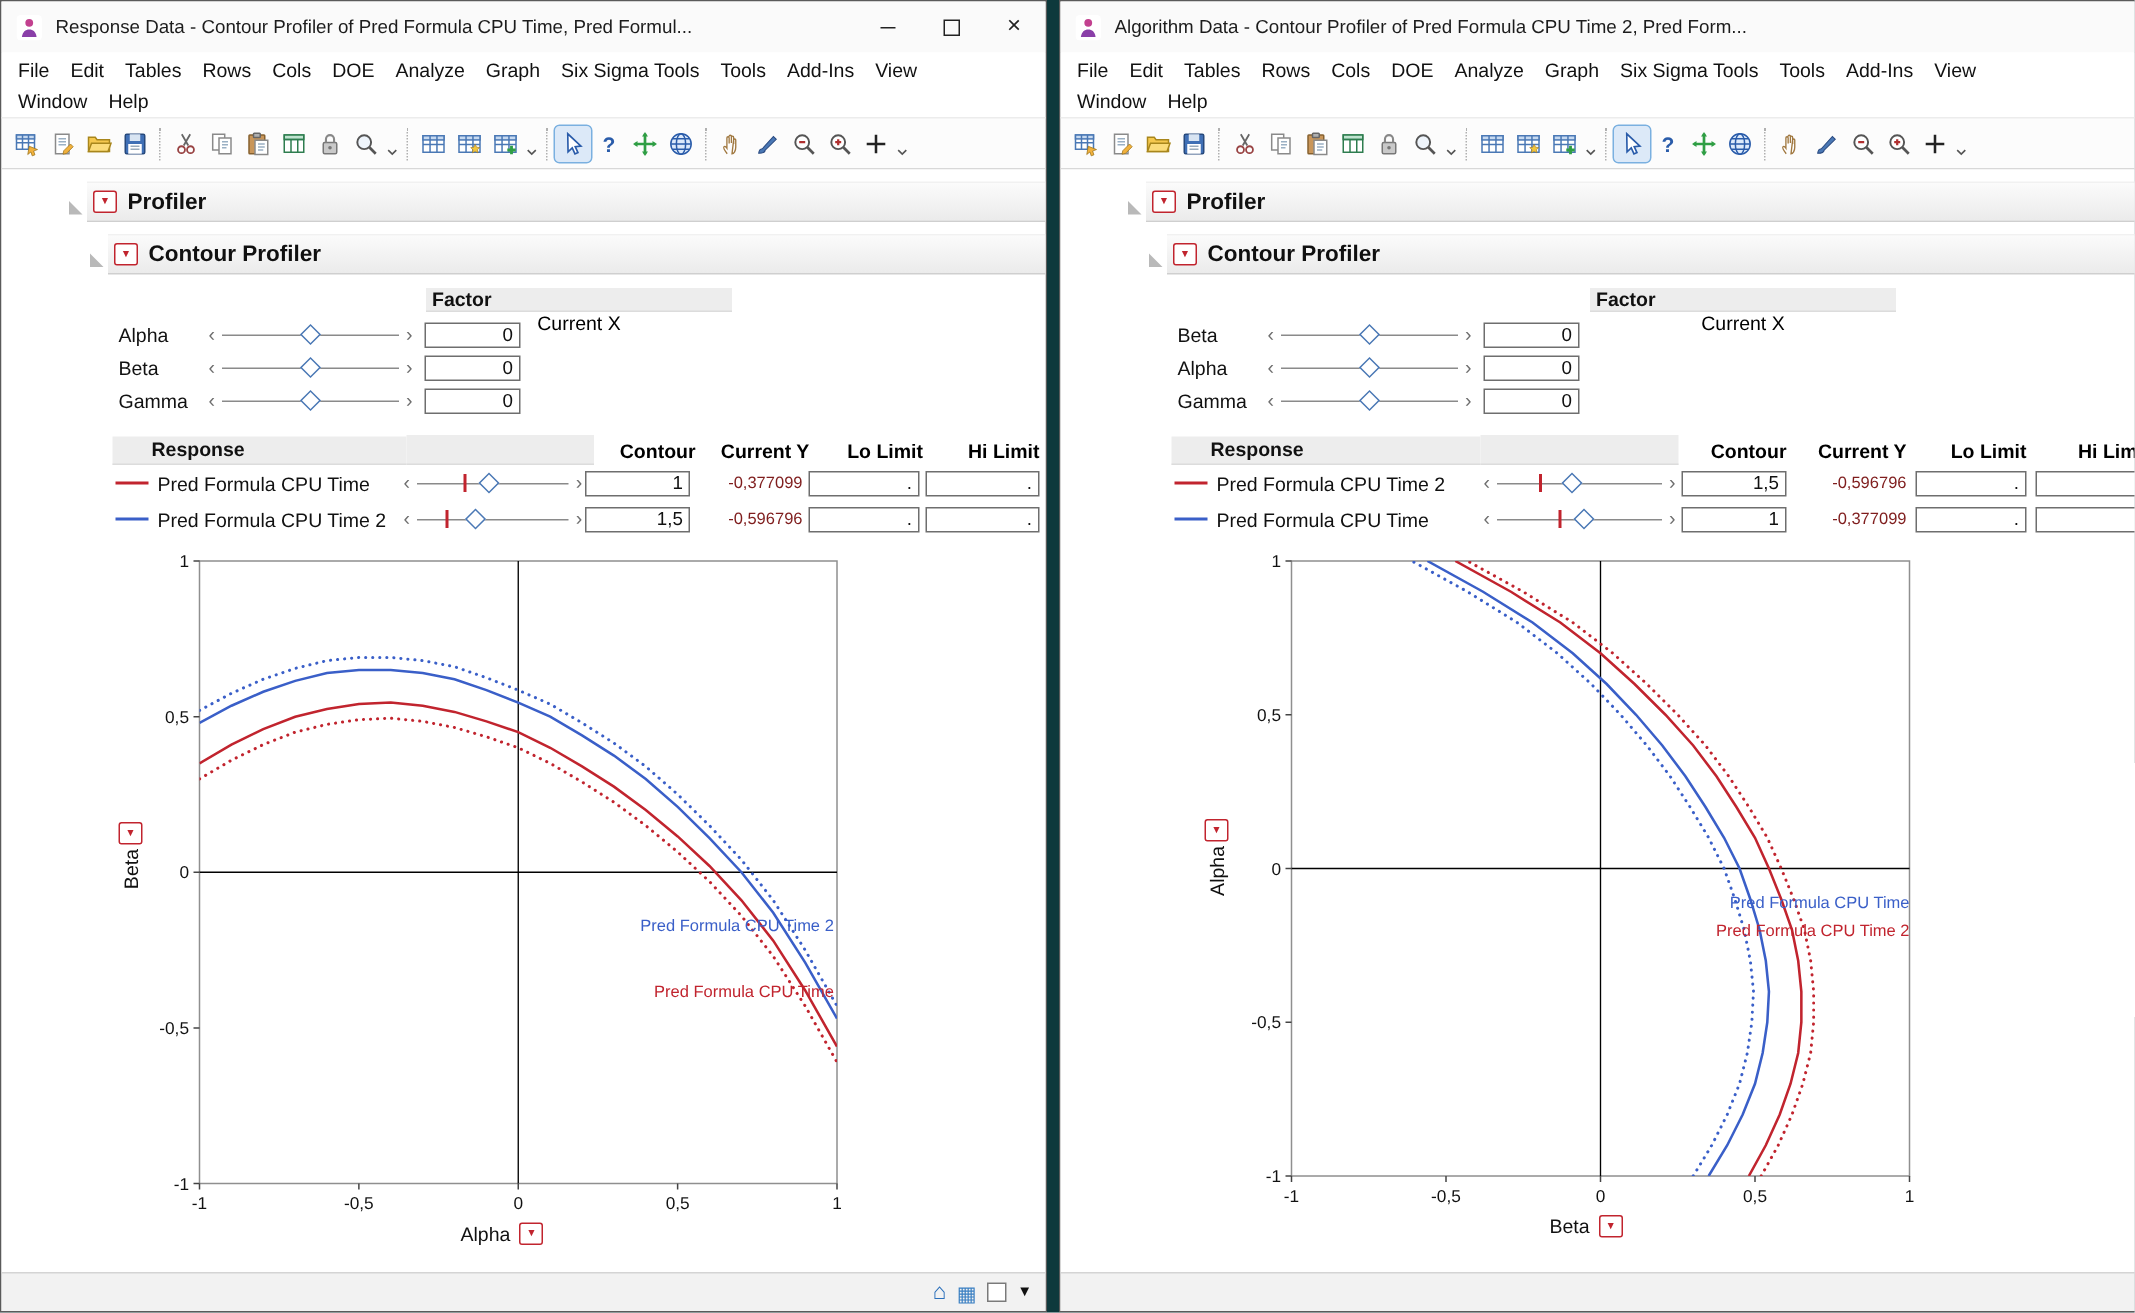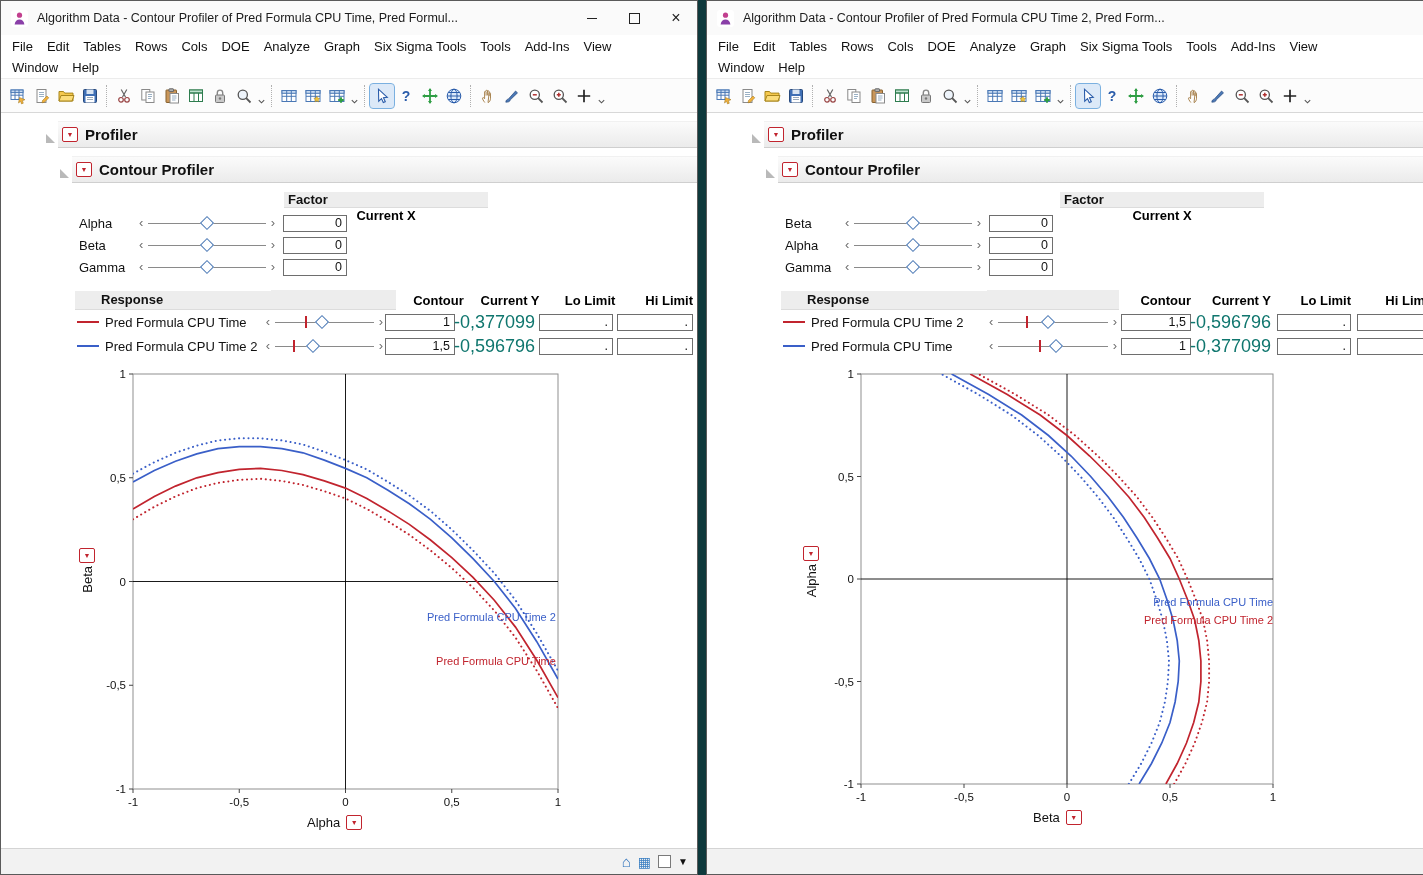--- a/index.html
+++ b/index.html
@@ -52,21 +52,21 @@
   .otitle{font-weight:bold;font-size:15px;color:#101010;}
 
   .content{margin-left:34px;}
 
   
   .ft{margin-top:9px;}
   .ft-head{display:flex;align-items:center;height:20px;flex-direction:column;}
   .hband{background:#ededed;border-bottom:1px solid #dcdcdc;height:19px;display:flex;align-items:center;
     font-weight:bold;font-size:13px;color:#111;}
   .ft-band{width:204px;padding-left:4px;box-sizing:border-box;}
-  .ft-cx{width:80px;display:flex;justify-content:center;font-weight:bold;font-size:13px;}
+  .ft-cx{width:80px;display:flex;justify-content:center;font-weight:normal;font-size:13px;}
   .ft-row{display:flex;align-items:center;height:22px;}
   .ft-name{width:64px;font-size:13px;color:#111;padding-left:4px;box-sizing:border-box;}
   .ft-slider{width:136px;}
   .box{border:1px solid #6e6e6e;background:#fff;font-size:12.5px;color:#111;display:flex;align-items:center;
     justify-content:flex-end;padding:0 4px;height:17px;box-sizing:border-box;}
   .ft-box{width:64px;margin-left:8px;}
 
   
   .slider{position:relative;height:18px;display:inline-block;}
   .sl-track{position:absolute;left:9px;right:9px;top:9px;height:1px;background:#8a8a8a;}
@@ -84,21 +84,21 @@
   .rt-slider-h{width:132px;}
   .hcell{font-weight:bold;font-size:13px;color:#000000;display:flex;justify-content:flex-end;box-sizing:border-box;padding-right:4px;}
   .rt-contour-h{width:76px;} .rt-cy-h{width:80px;} .rt-lo-h{width:80px;} .rt-hi-h{width:82px;}
   .rt-row{display:flex;align-items:center;height:24px;}
   .rt-name{width:206px;display:flex;align-items:center;gap:6px;font-size:13px;color:#111;box-sizing:border-box;padding-left:2px;}
   .swatch{width:22px;height:2px;display:inline-block;flex:0 0 auto;}
   .rt-slider{width:128px;margin:0 2px;}
   .cellwrap{display:flex;justify-content:flex-end;box-sizing:border-box;padding-right:4px;}
   .w-contour{width:76px;} .w-cy{width:80px;} .w-lo{width:80px;} .w-hi{width:82px;}
   .rt-contour{width:70px;} .rt-lo{width:74px;} .rt-hi{width:76px;}
-  .rt-cyv{font-size:18px;color:#0f766e;margin-left:20px;}
+  .rt-cyv{font-size:11px;color:#7f1d1d;margin-left:20px;}
 
   
   .plotwrap{position:relative;height:474px;margin-top:10px;}
   .plotwrap svg.plot{position:absolute;top:0;}
   svg text{font-family:"Liberation Sans",sans-serif;}
   .yaxisctl{position:absolute;display:flex;flex-direction:column;align-items:center;gap:3px;}
   .ylabel{writing-mode:vertical-rl;transform:rotate(180deg);font-size:13px;color:#111;}
   .xaxisctl{position:absolute;display:flex;align-items:center;gap:6px;}
   .xlabel{font-size:13px;color:#111;}
 
@@ -116,21 +116,21 @@
 
 <div class="window" id="win0">
   <div class="titlebar">
     <span class="appicon">
       <svg viewBox="0 0 17 17">
           <rect width="17" height="17" rx="3" fill="#fff"></rect>
           <circle cx="8.5" cy="5.2" r="2.6" fill="#c2408f"></circle>
           <path d="M3.6 14.6c.4-3.4 2.4-5 4.9-5s4.5 1.6 4.9 5z" fill="#8a3fa8"></path>
         </svg>
     </span>
-    <span class="title">Algorithm Data - Contour Profiler of Pred Formula CPU Time, Pred Formul...</span>
+    <span class="title">Response Data - Contour Profiler of Pred Formula CPU Time, Pred Formul...</span>
     <span class="wctrls">
       <span class="wbtn">
           <span class="min-glyph"></span>
         </span>
       <span class="wbtn">
           <span class="max-glyph"></span>
         </span>
       <span class="wbtn">
           <span class="close-glyph"></span>
         </span>

